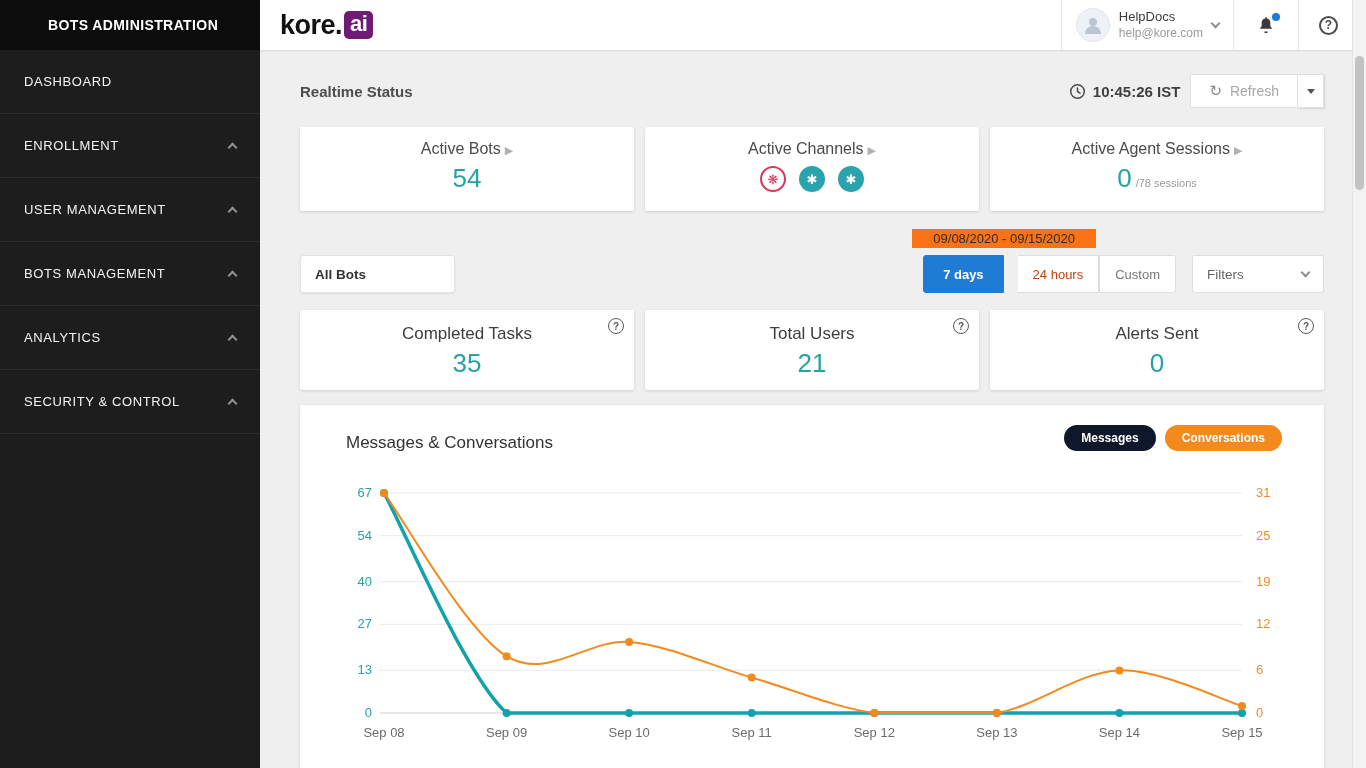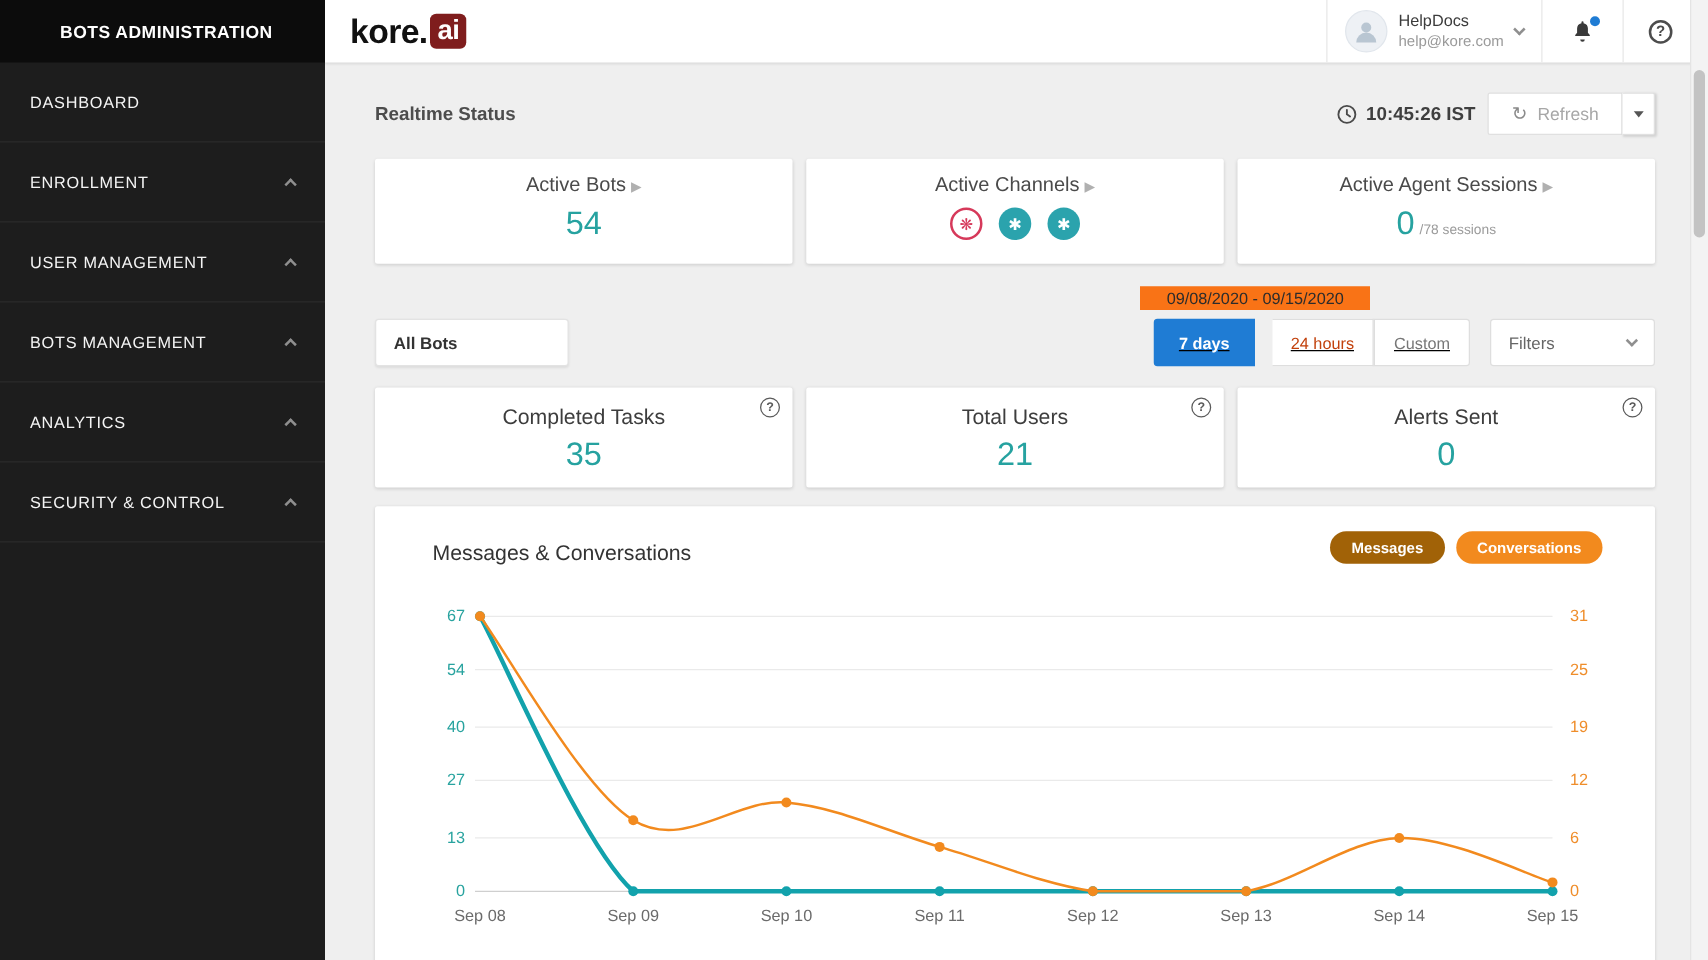--- a/index.html
+++ b/index.html
@@ -24,21 +24,21 @@
   .chev { display:inline-block; width:7px; height:7px; border-right:2px solid #8f8f8f; border-bottom:2px solid #8f8f8f; }
   .chev.up { transform:rotate(-135deg); margin-top:4px; }
   .chev.down { transform:rotate(45deg); margin-bottom:3px; }
 
   
   .topbar {
     position:fixed; left:260px; top:0; right:0; height:50px; background:#fff; z-index:4;
     display:flex; align-items:center; padding:0 18px 0 20px; box-shadow:0 1px 2px rgba(0,0,0,.10);
   }
   .logo { display:flex; align-items:center; font-weight:bold; font-size:27px; color:#111; letter-spacing:-.5px; }
-  .logo-ai { background:#7f1d1d; color:#fff; border-radius:5px; padding:0 6px 2px 6px; margin-left:2px; font-size:22px; }
+  .logo-ai { background:#701a75; color:#fff; border-radius:5px; padding:0 6px 2px 6px; margin-left:2px; font-size:22px; }
   .tb-right { margin-left:auto; display:flex; align-items:center; height:100%; }
   .tb-divider { width:1px; height:50px; background:#e7e7e7; }
   .userbox { display:flex; align-items:center; gap:9px; padding:0 14px; cursor:pointer; }
   .avatar { width:34px; height:34px; border-radius:50%; background:#eef1f5; border:1px solid #e1e6ec; display:flex; align-items:center; justify-content:center; overflow:hidden; }
   .user-meta { line-height:1.25; }
   .user-name { font-size:13px; color:#3c3c3c; }
   .user-email { font-size:12px; color:#9a9a9a; }
   .bellwrap { position:relative; padding:0 22px; cursor:pointer; display:flex; align-items:center; height:100%; }
   .bell-dot { position:absolute; top:13px; right:18px; width:8px; height:8px; border-radius:50%; background:#1f7cd4; }
   .qmark {
@@ -89,21 +89,21 @@
   .date-range {
     position:absolute; right:228px; top:4px; background:#f97316; color:#2c2c2c;
     font-size:13px; padding:2px 21px; }
 
   .filter-row { display:flex; align-items:center; height:38px; }
   .bot-select {
     width:155px; height:38px; background:#fff; border:1px solid #e3e3e3; border-radius:3px;
     display:flex; align-items:center; padding-left:14px; font-size:13.5px; font-weight:bold; color:#333;
     box-shadow:0 1px 2px rgba(0,0,0,.08); cursor:pointer;
   }
-  .range-group { margin-left:auto; display:flex;text-decoration:underline; }
+  .range-group { margin-left:auto; display:flex; }
   .range-btn {
     height:38px; background:#fff; border:1px solid #dedede; font-size:13px; color:#777;
     display:flex; align-items:center; padding:0 15px; cursor:pointer;
     font-family:"Liberation Sans", sans-serif;
   }
   .range-btn.first { border-radius:3px 0 0 3px; }
   .range-btn.last { border-radius:0 3px 3px 0; }
   .range-btn.mid { border-left:none; color:#c2410c;margin-left:14px; }
   .range-btn.active { background:#1f7cd4; border-color:#1f7cd4; color:#fff; font-weight:bold; padding:0 19px; }
   .filters-btn {
@@ -275,21 +275,21 @@
     <div class="card stat-card">
       <div class="help-bub">?</div>
       <div class="stat-title">Alerts Sent</div>
       <div class="stat-value">0</div>
     </div>
   </div>
 
   <div class="chart-card">
     <div class="chart-title">Messages &amp; Conversations</div>
     <div class="pills">
-      <button class="pill" style="background: #a16207;">Messages</button>
+      <button class="pill" style="background: #0f172a;">Messages</button>
       <button class="pill" style="background: rgb(242, 138, 30);">Conversations</button>
     </div>
     <div id="chart">
         <svg width="1012" height="272">
           <line x1="74" y1="234" x2="936" y2="234" stroke="#cfcfcf" stroke-width="1"></line>
           <text x="66" y="238" text-anchor="end" fill="#28a39f" font-size="13" font-family="Liberation Sans, sans-serif">0</text>
           <text x="950" y="238" text-anchor="start" fill="#ef8d2a" font-size="13" font-family="Liberation Sans, sans-serif">0</text>
           <line x1="74" y1="191.3134328358209" x2="936" y2="191.3134328358209" stroke="#eaeaea" stroke-width="1"></line>
           <text x="66" y="195.3134328358209" text-anchor="end" fill="#28a39f" font-size="13" font-family="Liberation Sans, sans-serif">13</text>
           <text x="950" y="195.3134328358209" text-anchor="start" fill="#ef8d2a" font-size="13" font-family="Liberation Sans, sans-serif">6</text>

